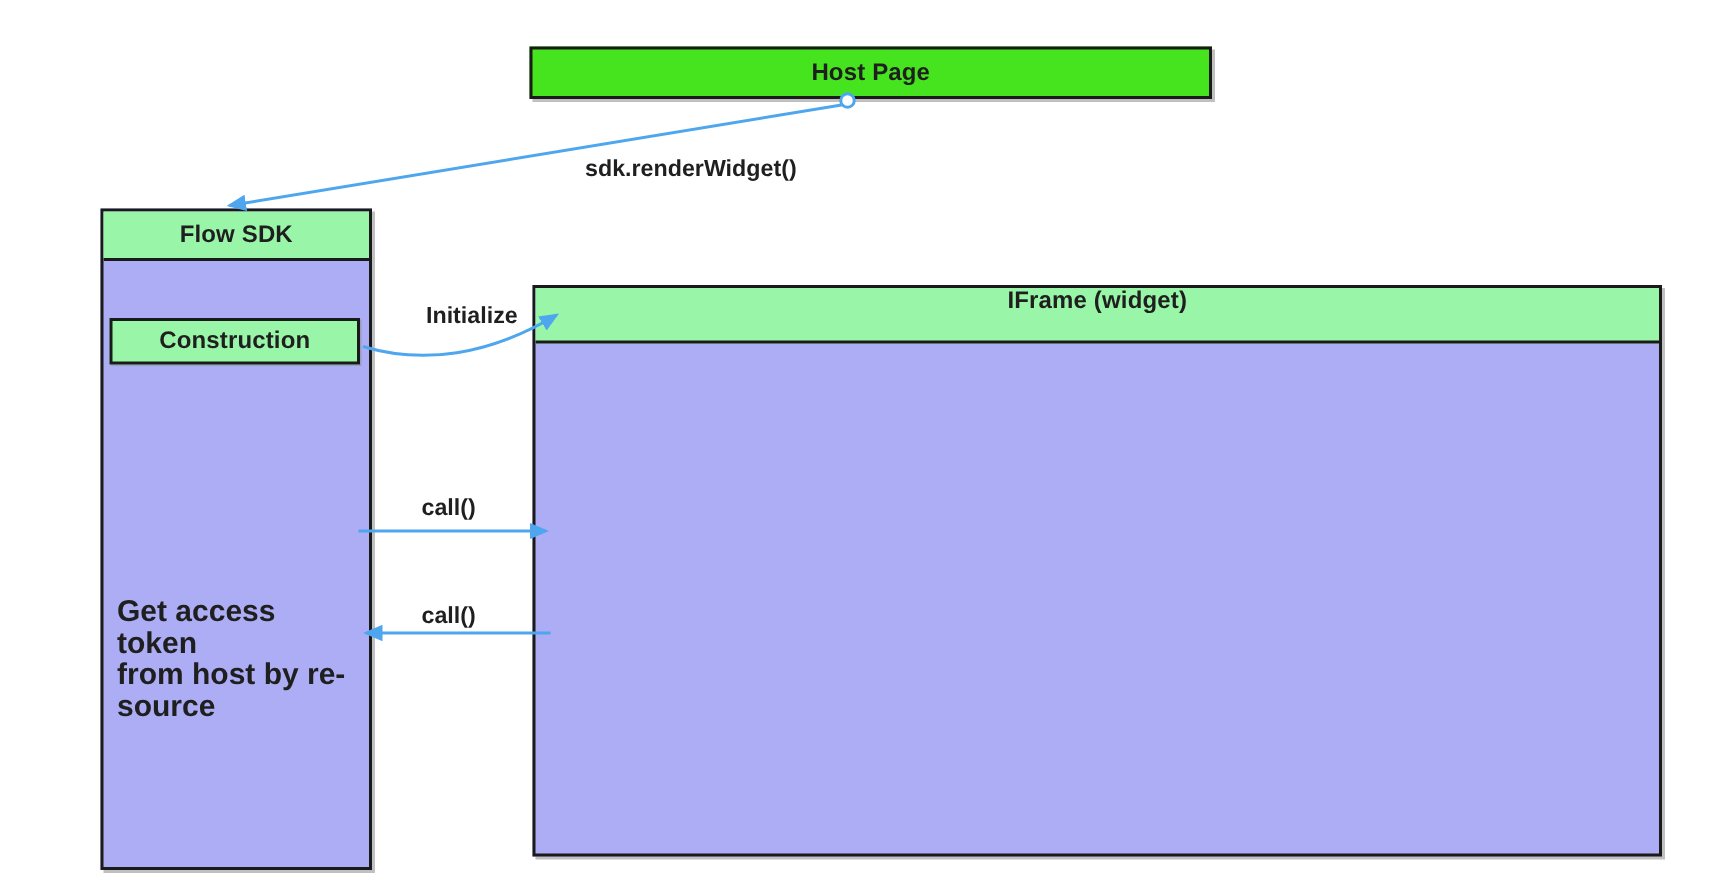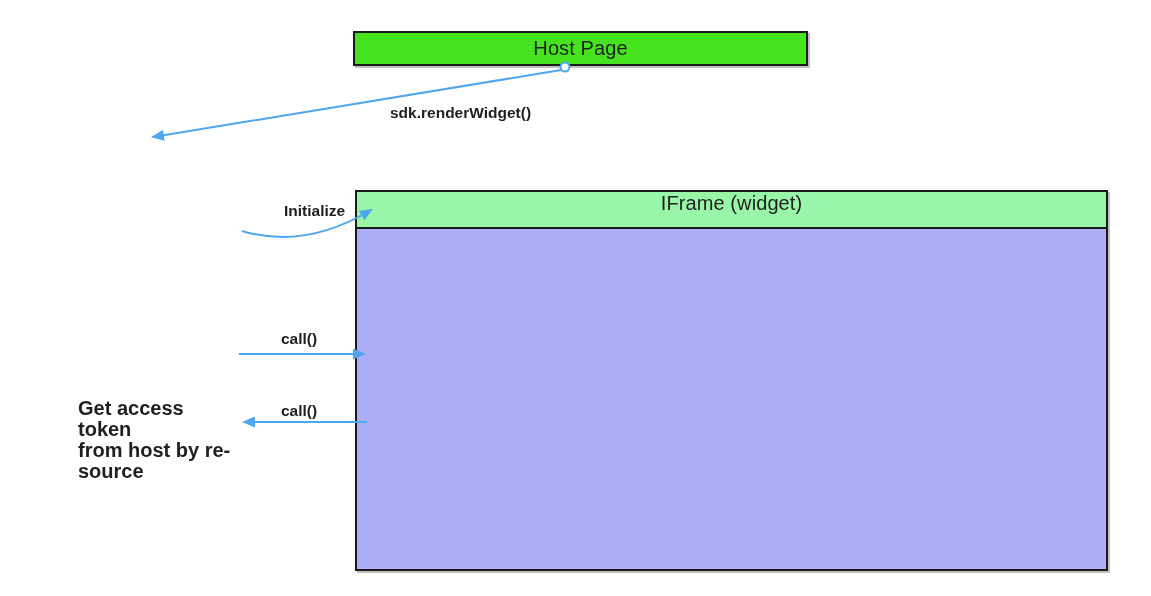--- a/index.html
+++ b/index.html
@@ -56,22 +56,22 @@
   }
   .construction {
     left: 73px; top: 212px;
     width: 167px; height: 31px;
     background: var(--panel-green, #99F6A8);
     box-shadow: 1px 1px 0 rgba(140,140,140,0.5);
     display: flex; align-items: center; justify-content: center;
     z-index: 2;
   }
   .box-title {
-    font-size: 20px;
-    font-weight: 400;
+    font-size: 16px;
+    font-weight: 700;
     letter-spacing: 0.1px;
   }
   .flow-label {
     position: absolute;
     font-size: 15.5px;
     font-weight: 600;
     white-space: nowrap;
     z-index: 3;
   }
   .lbl-render   { left: 390px; top: 104px; }
@@ -109,21 +109,29 @@
 </style>
 </head>
 <body>
 
 <div class="canvas">
 
   <div class="box host-page">
     <span class="box-title">Host Page</span>
   </div>
 
+  <div class="box flow-sdk">
+    <div class="flow-sdk-header">
+      <span class="box-title">Flow SDK</span>
+    </div>
+  </div>
 
+  <div class="box construction">
+    <span class="box-title">Construction</span>
+  </div>
 
   <div class="box iframe-box">
     <div class="iframe-header">
       <span class="box-title">IFrame (widget)</span>
     </div>
   </div>
 
   <div class="note">Get access token
 from host by re-
 source</div>

